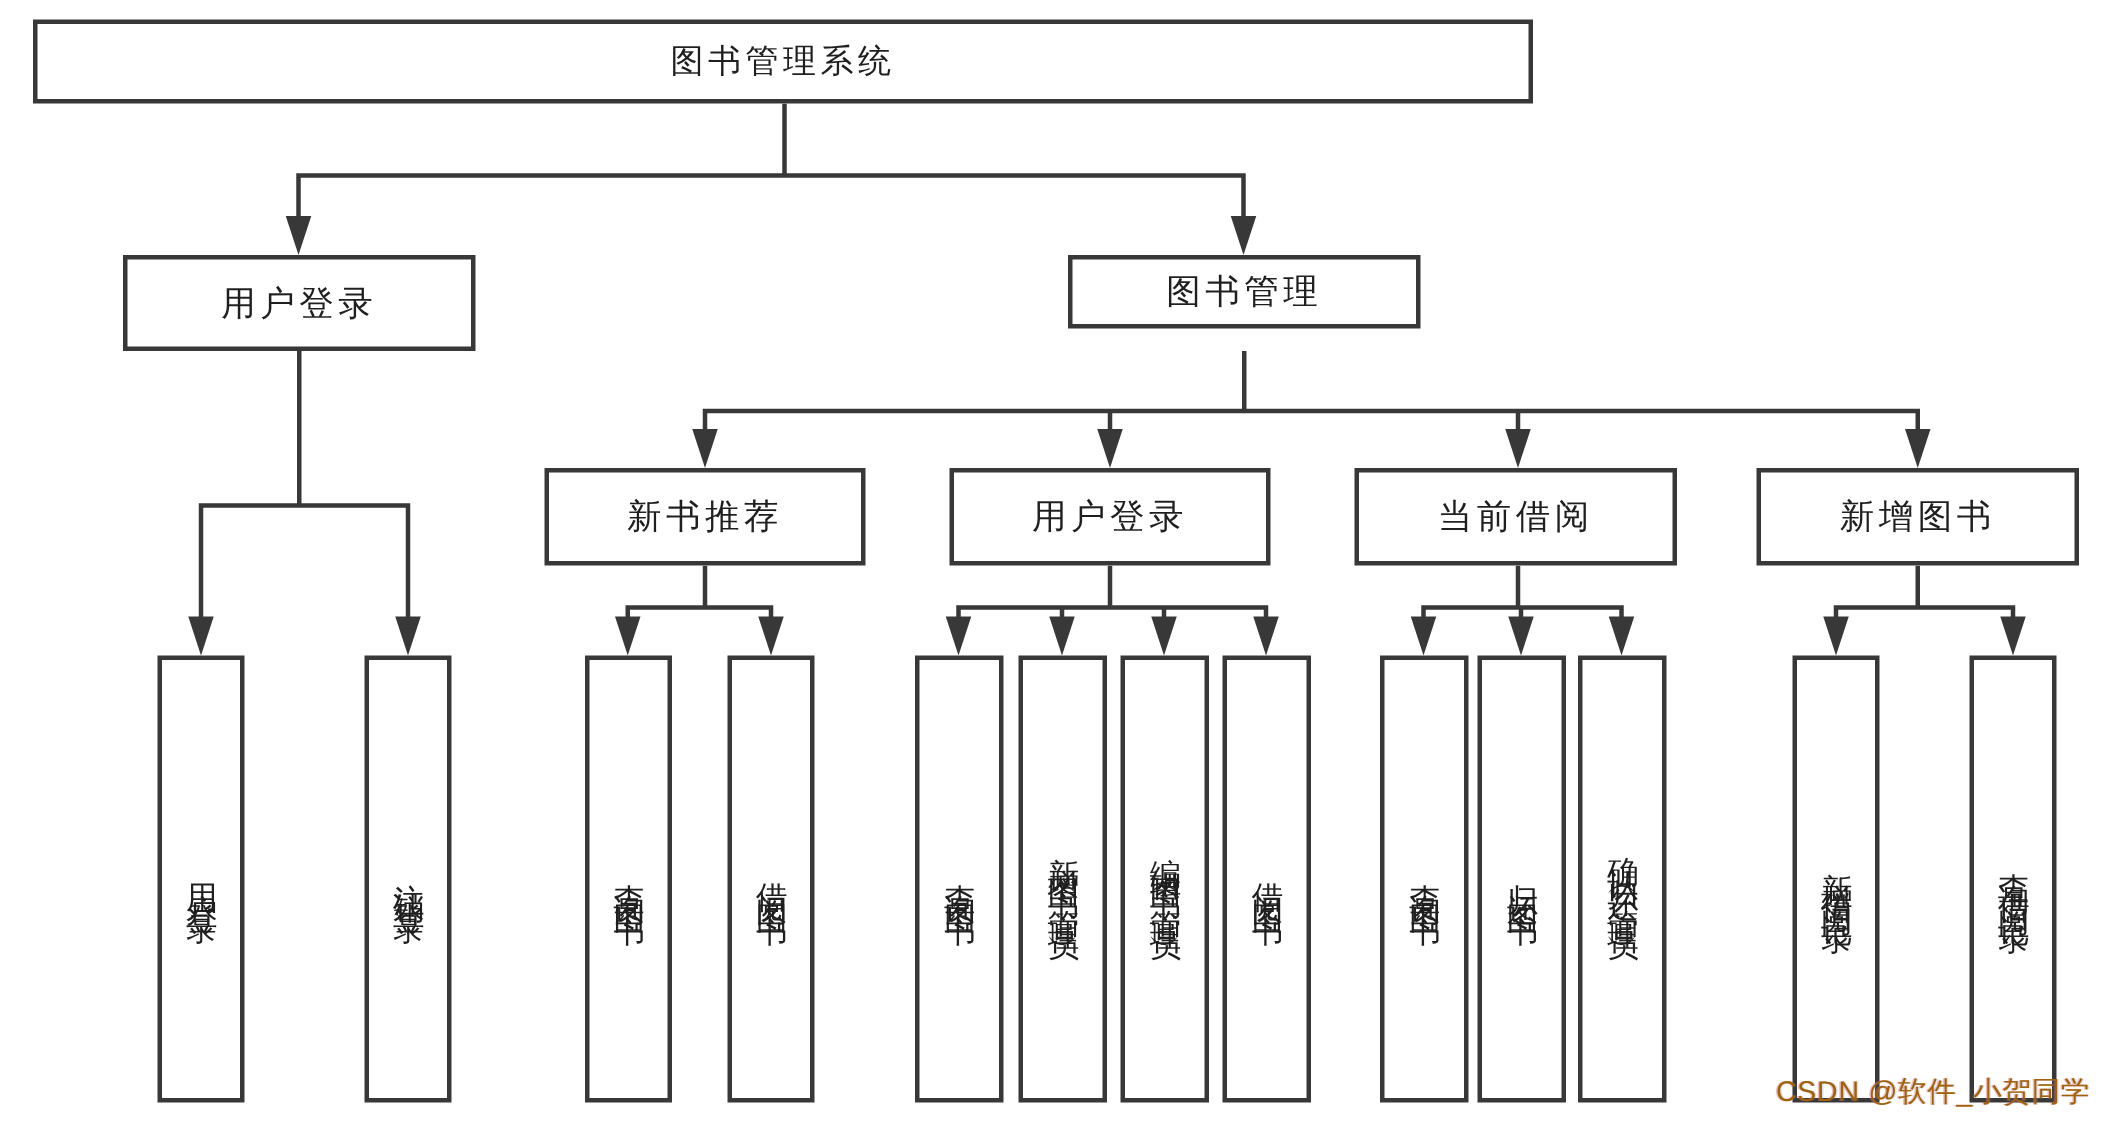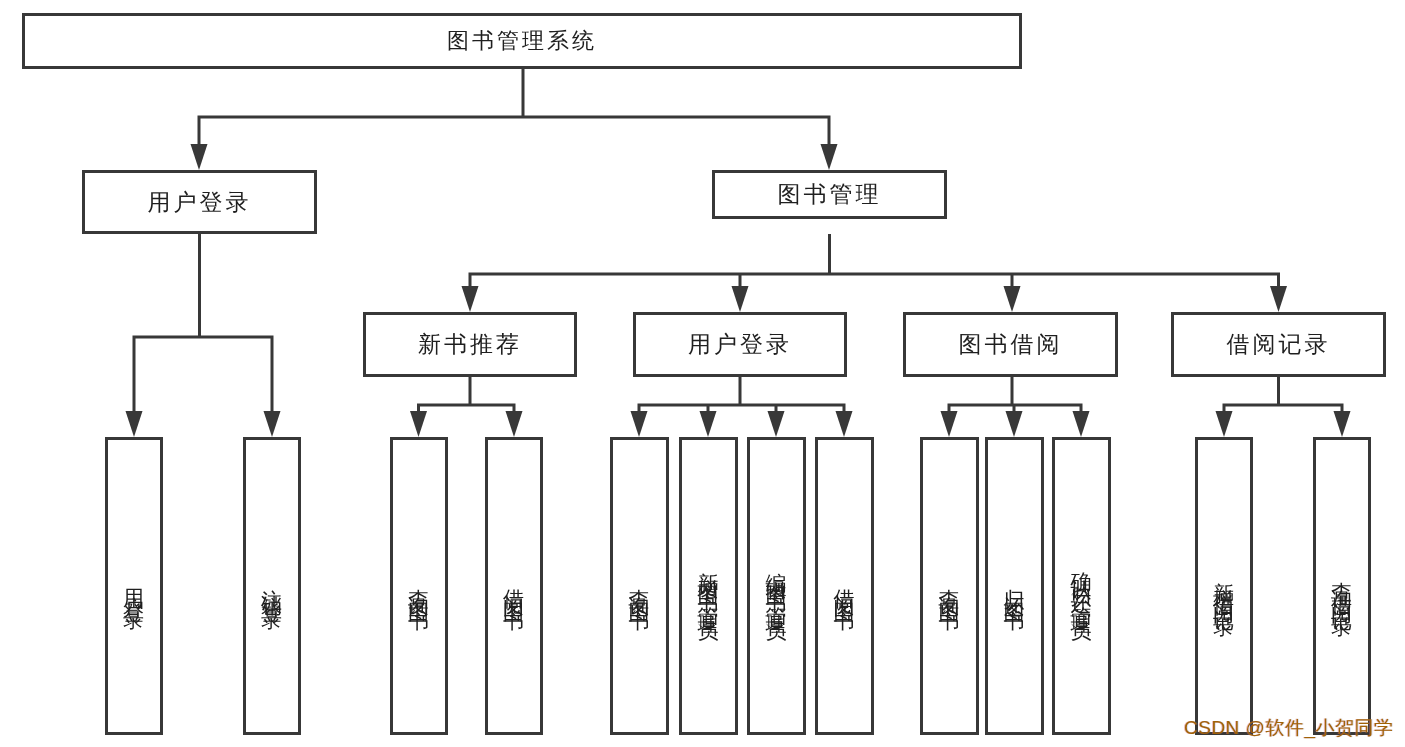--- a/index.html
+++ b/index.html
@@ -133,22 +133,22 @@
     <polygon points="1333.5,411 1350.5,411 1342,437"></polygon>
   </svg>
 
   <div class="node root p-root">图书管理系统</div>
 
   <div class="node lvl p-login">用户登录</div>
   <div class="node lvl p-mgmt">图书管理</div>
 
   <div class="node lvl p-l3-0">新书推荐</div>
   <div class="node lvl p-l3-1">用户登录</div>
-  <div class="node lvl p-l3-2">图书借阅</div>
-  <div class="node lvl p-l3-3">借阅记录</div>
+  <div class="node lvl p-l3-2">当前借阅</div>
+  <div class="node lvl p-l3-3">新增图书</div>
 
   <div class="leaf p-lf-0">
       <span class="vtext">用户登录</span>
     </div>
   <div class="leaf p-lf-1">
       <span class="vtext">注销登录</span>
     </div>
 
   <div class="leaf p-lf-2">
       <span class="vtext">查询图书</span>

